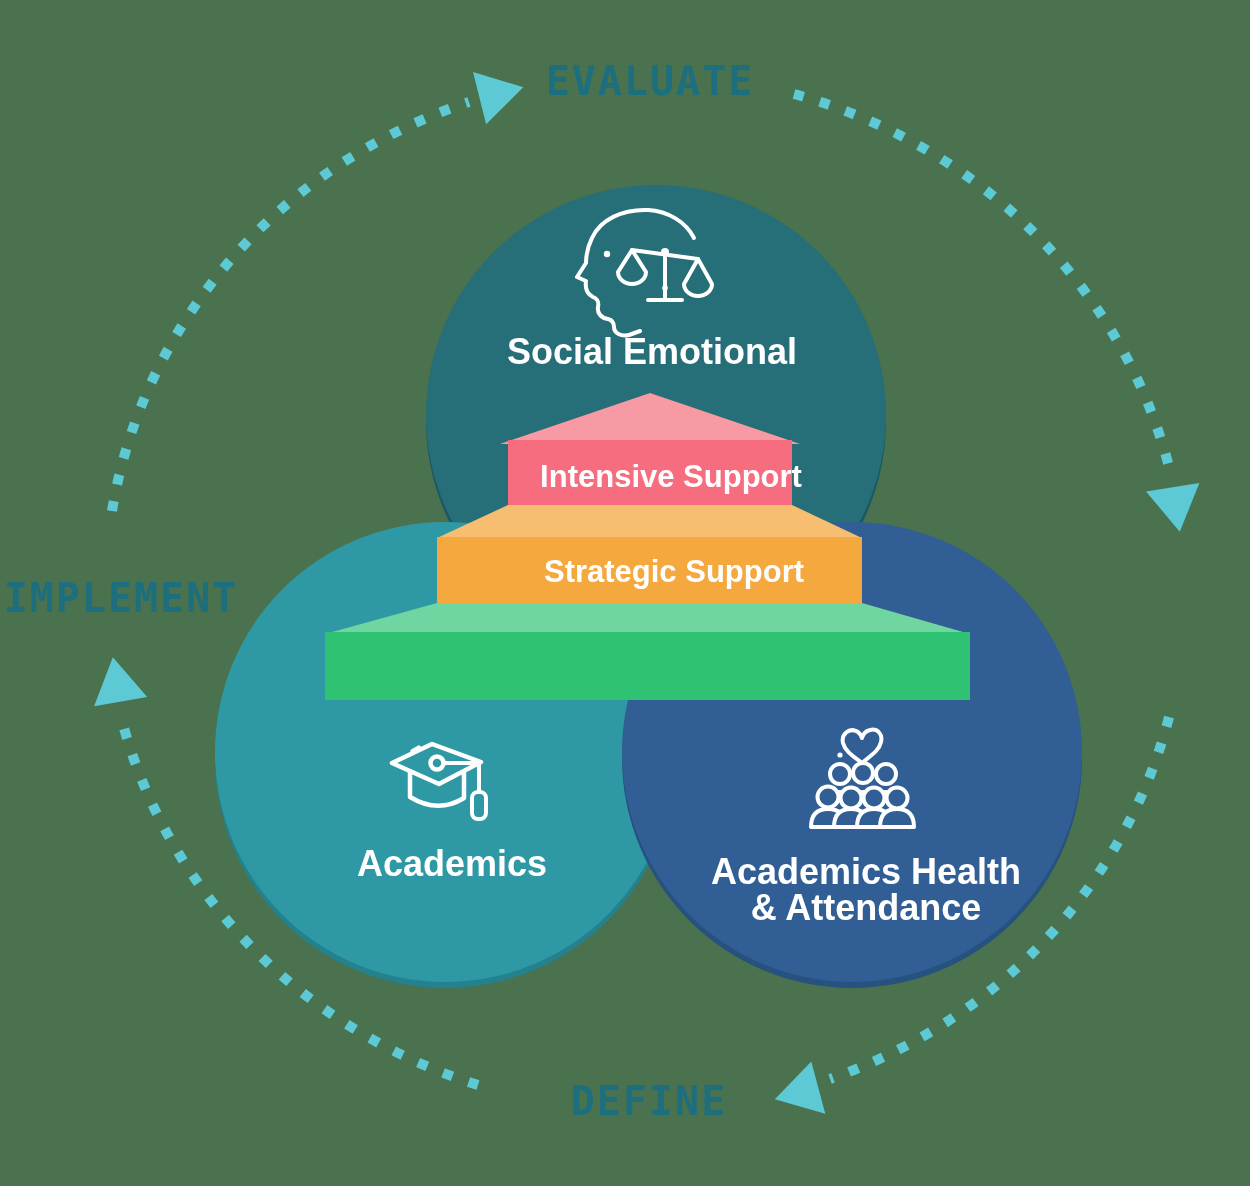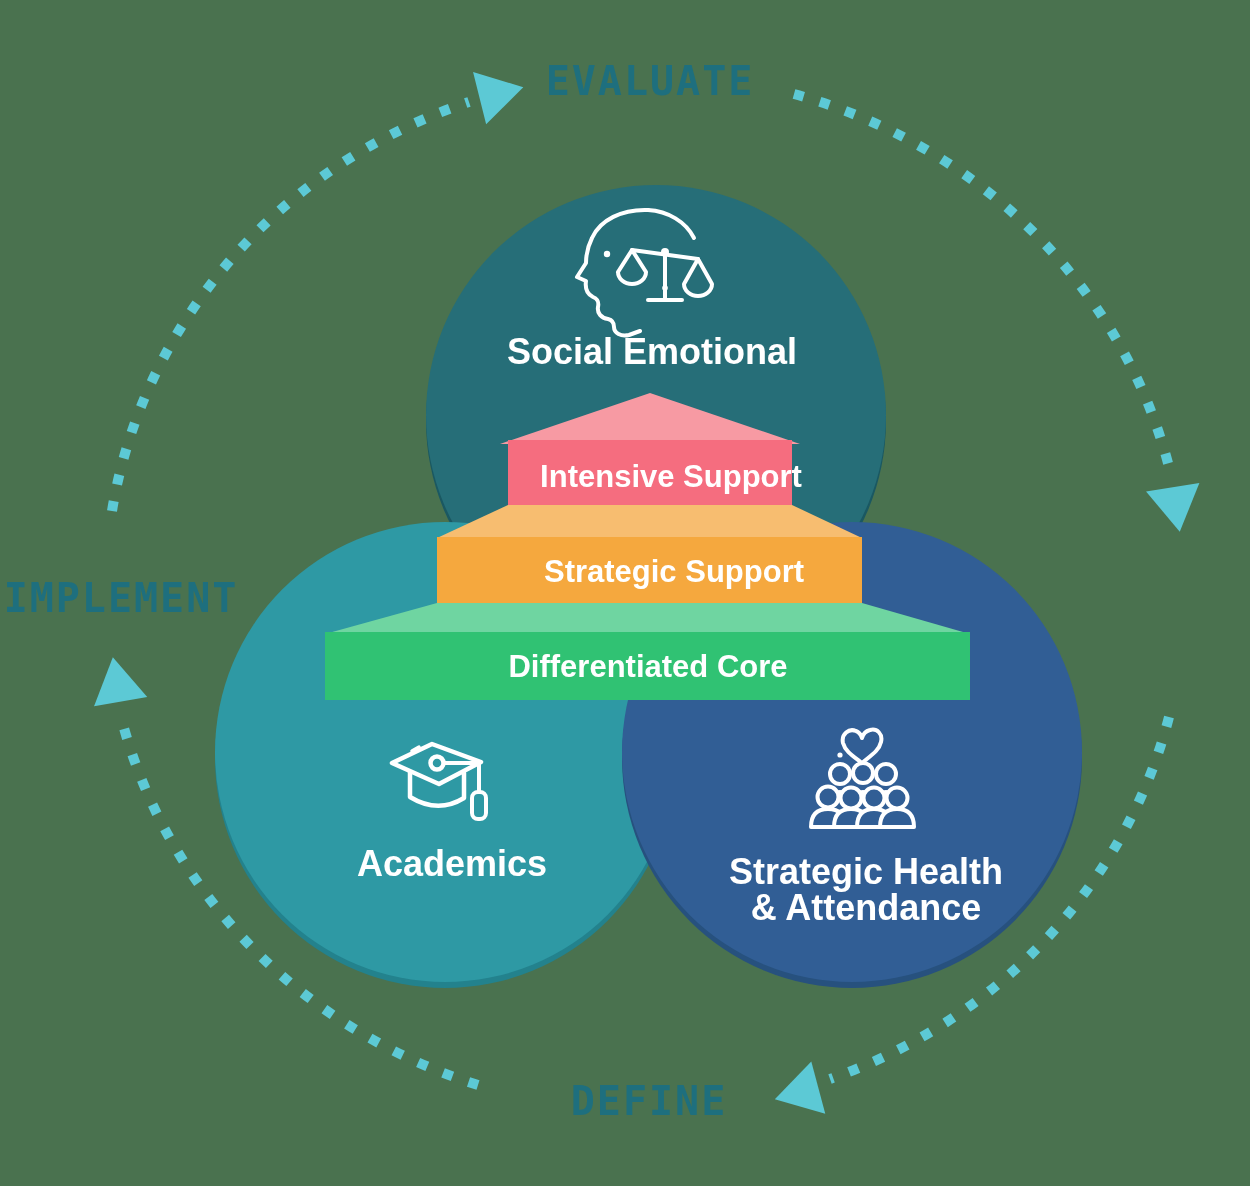--- a/index.html
+++ b/index.html
@@ -116,21 +116,20 @@
     </g>
   </svg>
 
   <div class="label cycle-label pos-evaluate">EVALUATE</div>
   <div class="label cycle-label pos-analyze">DEFINE</div>
   <div class="label cycle-label pos-implement">IMPLEMENT</div>
 
   <div class="label circle-label pos-social">Social Emotional</div>
   <div class="label circle-label pos-academics">Academics</div>
   <div class="label circle-label pos-behavioral">
-    <span class="line">Strategic Health</span>
+    <span class="line">Academics Health</span>
     <span class="line">&amp; Attendance</span>
   </div>
 
   <div class="label tier-label pos-tier1">Intensive Support</div>
   <div class="label tier-label pos-tier2">Strategic Support</div>
-  <div class="label tier-label pos-tier3">Differentiated Core</div>
 
 </div>
 
 </body></html>

